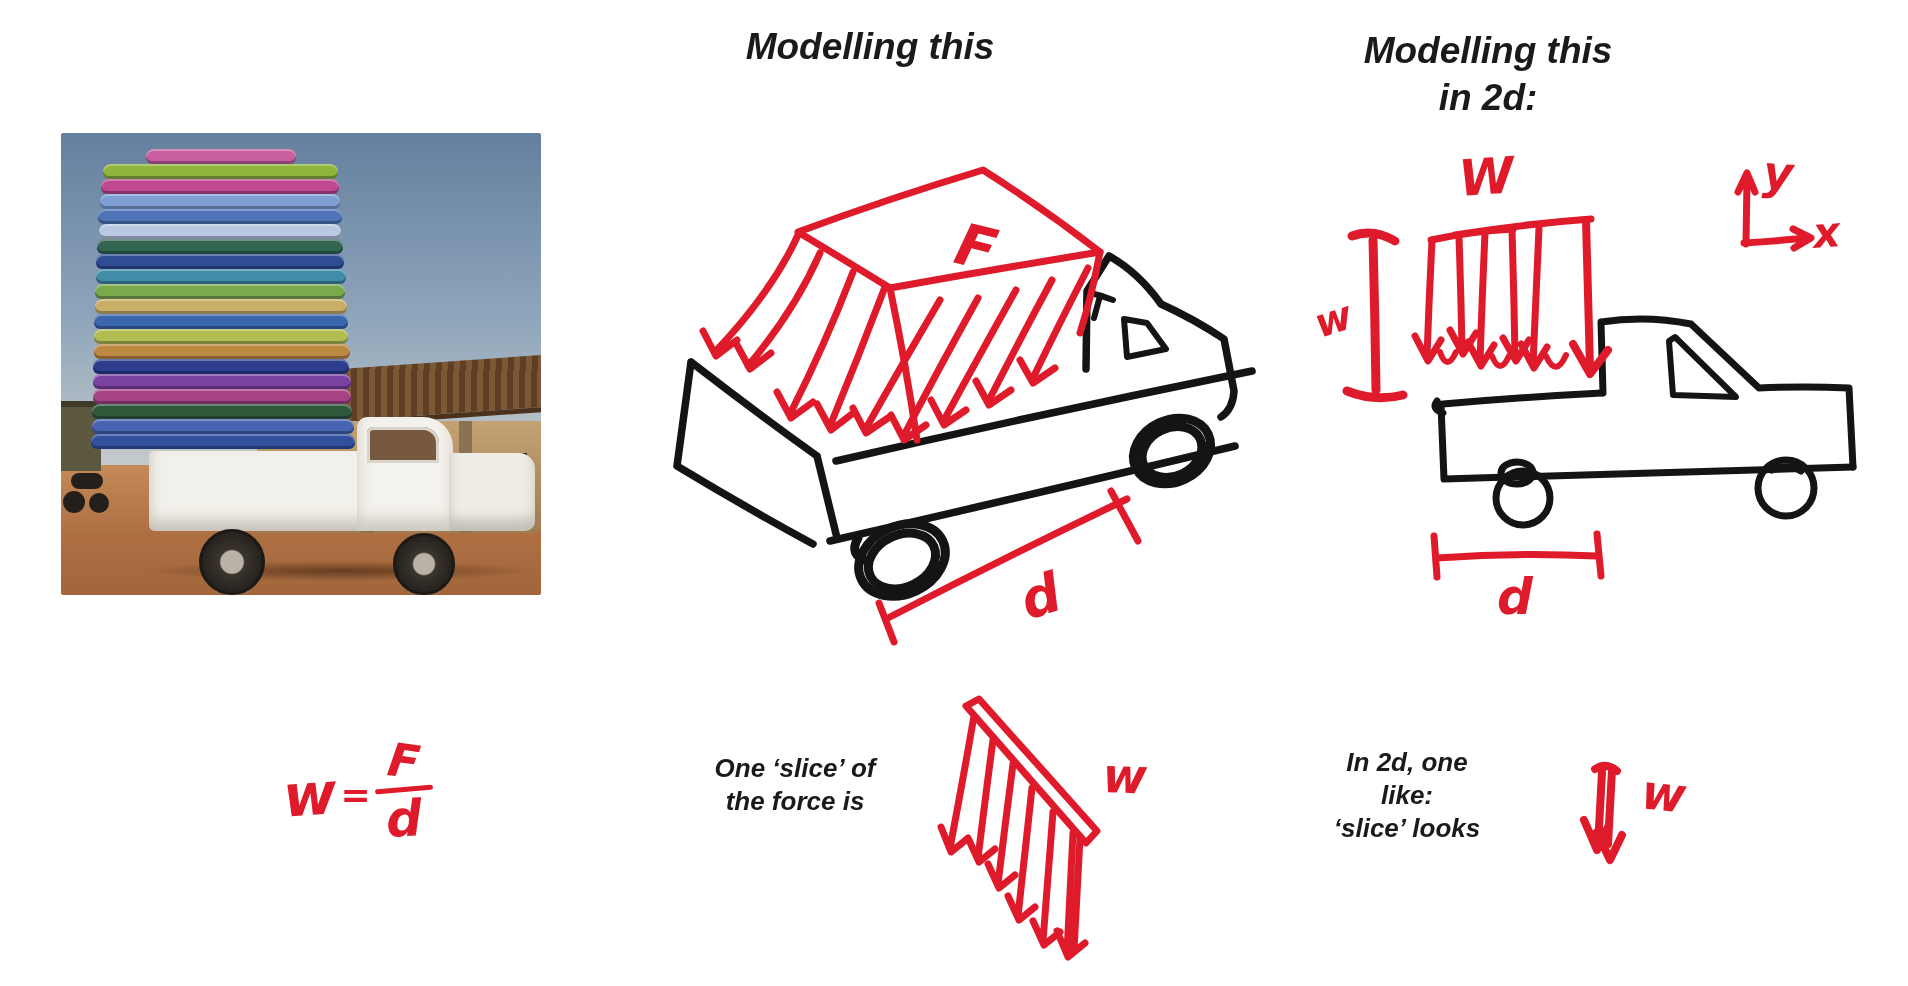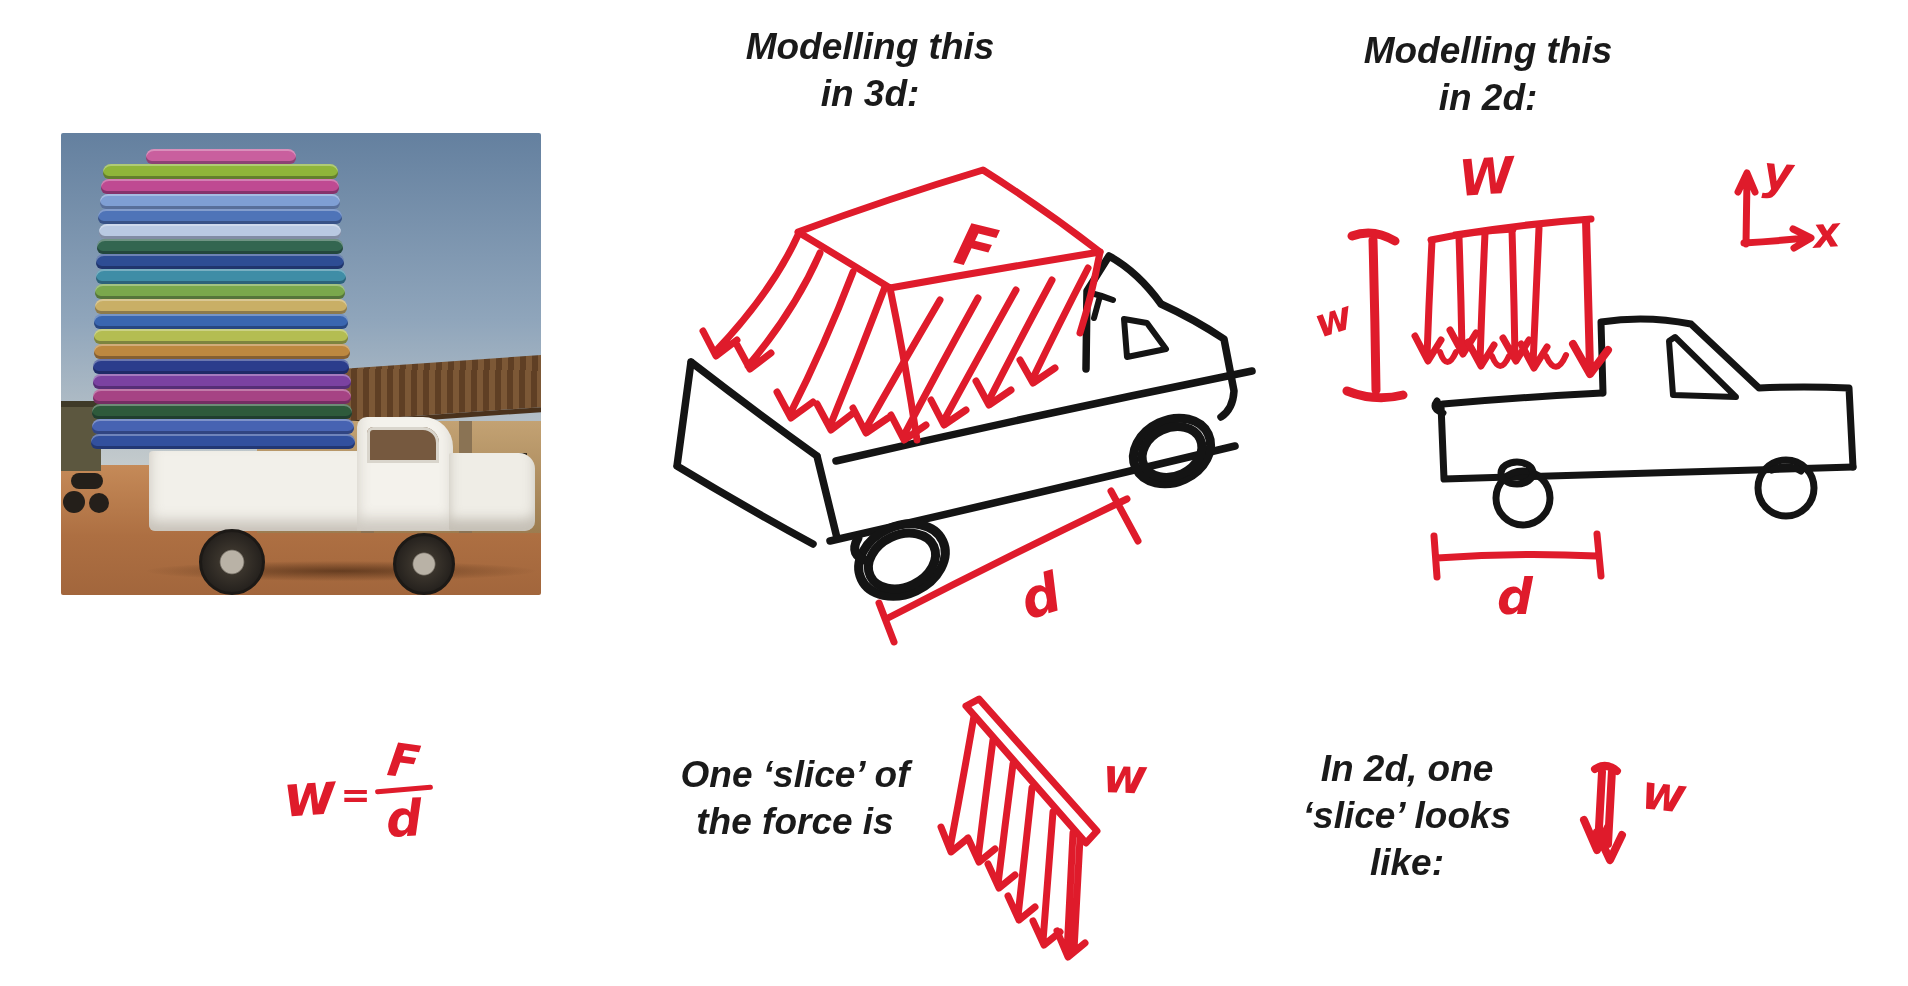--- a/index.html
+++ b/index.html
@@ -3,21 +3,21 @@
 <meta charset="utf-8">
 <style>
   html,body{margin:0;padding:0;background:#ffffff;}
   #canvas{position:relative;width:1908px;height:986px;background:#ffffff;overflow:hidden;
           font-family:"Liberation Sans",sans-serif;}
 
   
   .caption{position:absolute;text-align:center;font-style:italic;font-weight:600;
            color:#1a1a1a;line-height:1.27;}
   .title{font-size:37px;}
-  .sub{font-size:37px;font-style:italic;}
+  .sub{font-size:26px;font-style:italic;}
   #title-3d{left:745px;top:24px;width:250px;}
   #title-2d{left:1363px;top:28px;width:250px;}
   #caption-slice3d{left:670px;top:752px;width:250px;}
   #caption-slice2d{left:1282px;top:746px;width:250px;}
 
   
   #formula{position:absolute;left:283px;top:744px;display:flex;align-items:center;
            color:#df1b2b;font-family:"DejaVu Sans",sans-serif;font-style:italic;font-weight:bold;}
   #formula .lhs{font-size:58px;transform:rotate(-4deg);}
   #formula .eq{font-size:36px;margin:0 6px 0 4px;letter-spacing:-2px;}
@@ -120,21 +120,20 @@
     <div class="cab">
       <div class="win"></div>
     </div>
     <div class="hood"></div>
     <div class="wheel" style="left:138px;top:396px;"></div>
     <div class="wheel" style="left:332px;top:400px;width:56px;height:56px;"></div>
   </div>
 
   <div id="title-3d" class="caption title">
     <div>Modelling this</div>
-    <div>in 3d:</div>
   </div>
   <div id="title-2d" class="caption title">
     <div>Modelling this</div>
     <div>in 2d:</div>
   </div>
 
   <svg class="sk" style="left:550px;top:120px;" width="710" height="530" viewBox="550 120 710 530">
     <g class="blk" stroke-width="7.5">
       <path d="M691,362 L677,466 M691,362 Q753,410 817,456 M677,466 Q745,507 813,544 M817,456 L837,538"></path>
       <path d="M836,461 Q1045,413 1252,371"></path>
@@ -212,22 +211,22 @@
       <span class="den">d</span>
     </span>
   </div>
 
   <div id="caption-slice3d" class="caption sub">
     <div>One ‘slice’ of</div>
     <div>the force is</div>
   </div>
   <div id="caption-slice2d" class="caption sub">
     <div>In 2d, one</div>
+    <div>like:</div>
     <div>‘slice’ looks</div>
-    <div>like:</div>
   </div>
 
   <svg class="sk" style="left:930px;top:680px;" width="230" height="306" viewBox="930 680 230 306">
     <g class="red" stroke-width="7">
       <path d="M966,706 L979,699 L1097,831 L1086,843 Z"></path>
       <path d="M974,716 Q962,785 950,848 M941,827 L951,852 L967,839"></path>
       <path d="M993,740 Q985,800 978,858 M968,838 L979,862 L995,849"></path>
       <path d="M1013,764 Q1005,825 998,884 M988,864 L999,888 L1015,875"></path>
       <path d="M1032,788 Q1025,852 1018,916 M1008,896 L1019,920 L1035,907"></path>
       <path d="M1053,812 Q1048,877 1043,941 M1033,921 L1044,945 L1060,932"></path>

